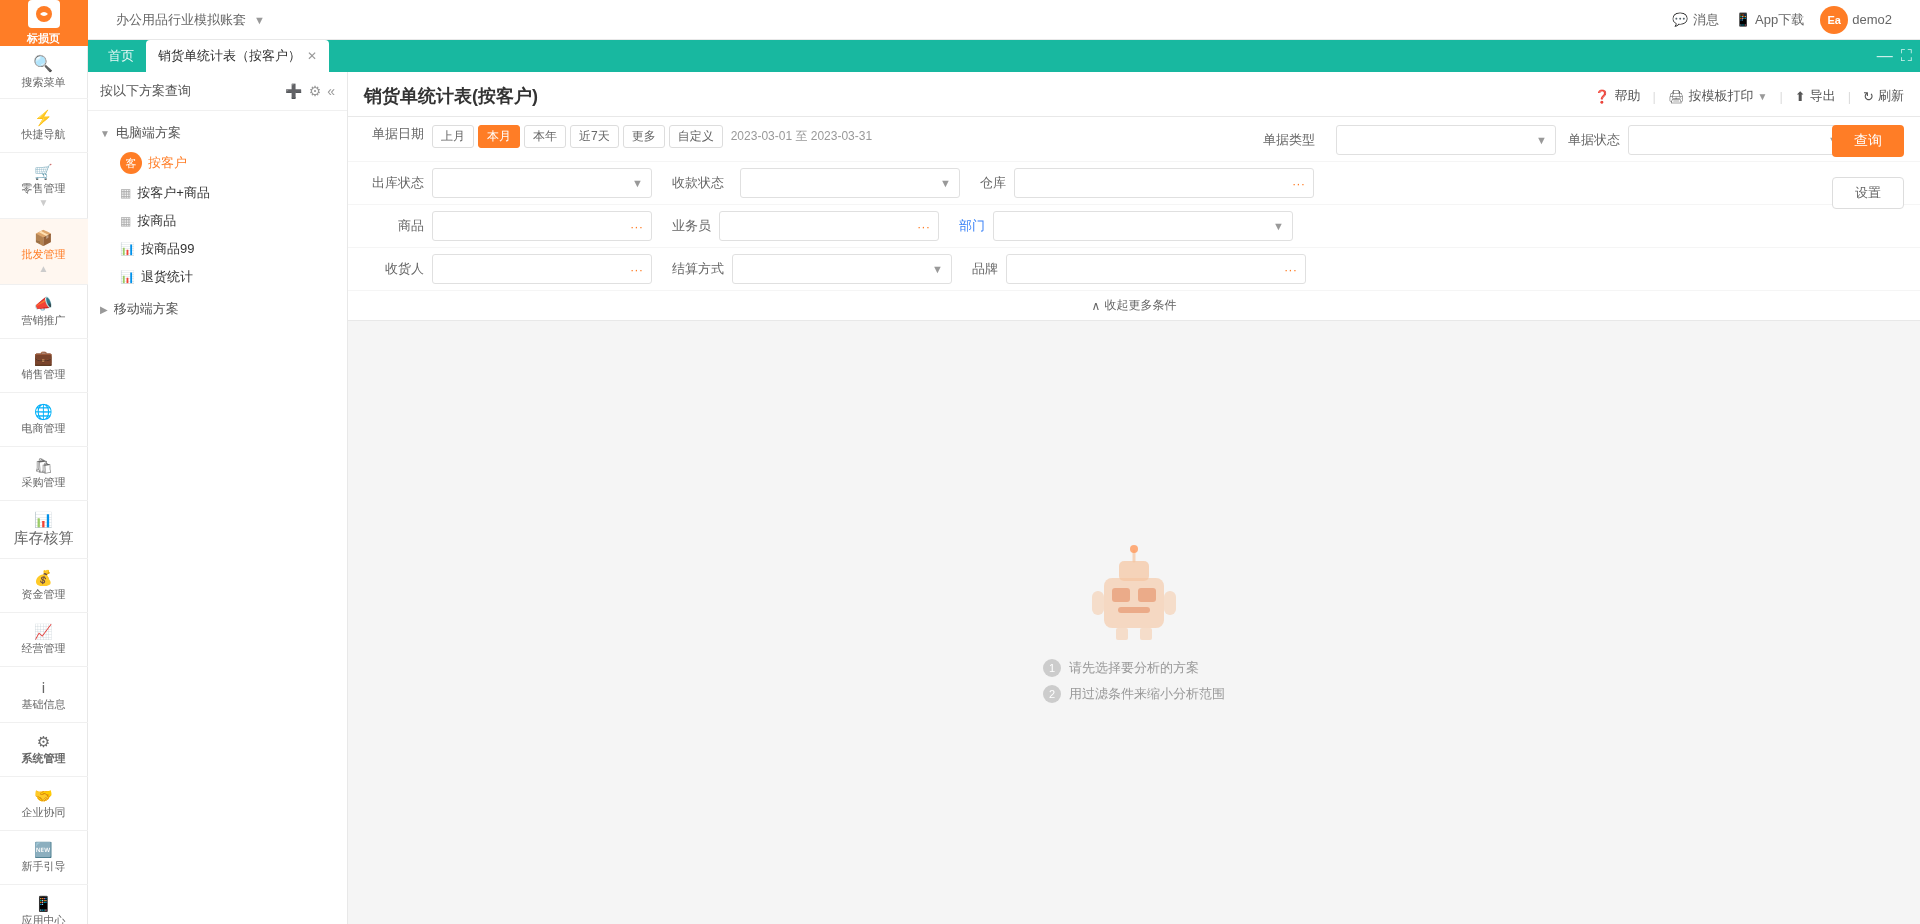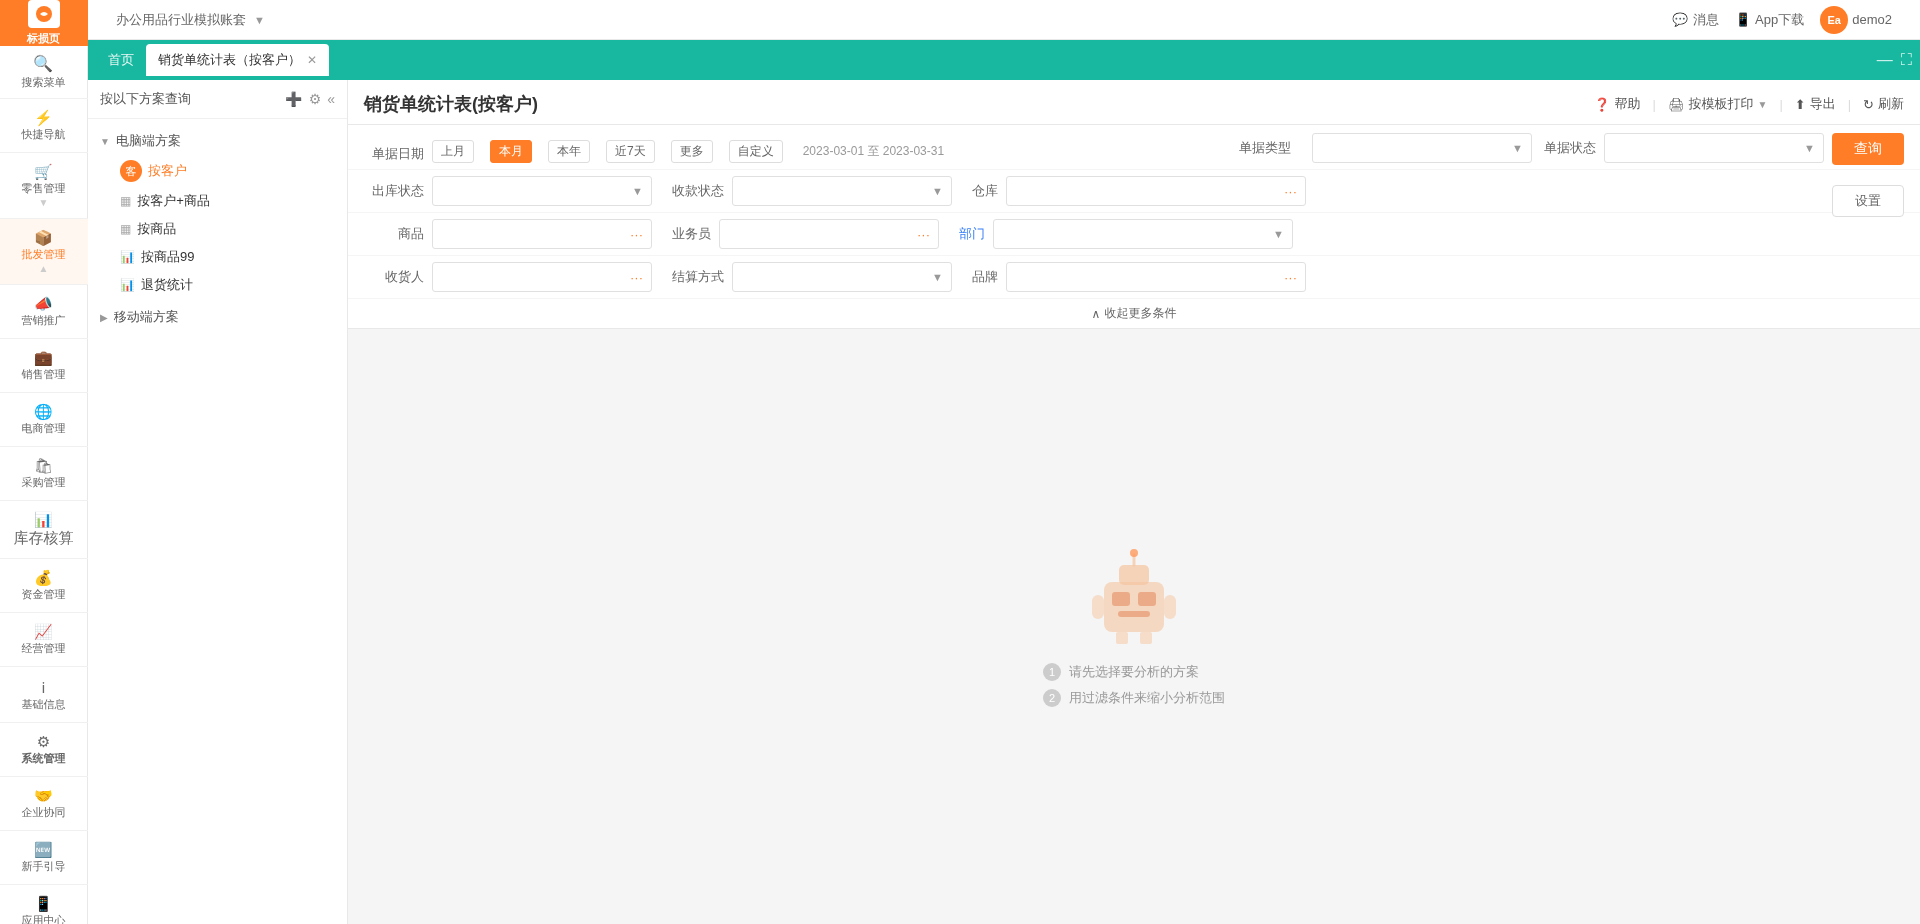--- a/index.html
+++ b/index.html
@@ -112,21 +112,21 @@
       color: #fff;
       display: flex;
       align-items: center;
       justify-content: center;
       font-size: 11px;
       font-weight: bold;
     }
 
     
     .tabbar {
-      height: 40px;
+      height: 32px;
       background: #18b8a0;
       display: flex;
       align-items: center;
       padding: 0 8px;
     }
     .tab {
       height: 32px;
       padding: 0 12px;
       display: flex;
       align-items: center;
@@ -603,23 +603,23 @@
           <span class="action-sep">|</span>
           <div class="action-item">
             <span>↻</span>
             <span>刷新</span>
           </div>
         </div>
       </div>
 
       <div class="filter-wrapper">
 
-        <div style="display:flex;align-items:flex-end;padding:8px 96px 6px 16px;border-bottom:1px solid #f5f5f5;">
+        <div style="display:flex;align-items:flex-start;padding:8px 72px 6px 16px;border-bottom:1px solid #f5f5f5;">
           <div style="color:#666;font-size:13px;width:60px;text-align:right;flex-shrink:0;">单据日期</div>
-          <div style="margin-left:8px;display:flex;align-items:center;gap:16px;">
+          <div style="margin-left:8px;display:flex;align-items:center;gap:4px;">
             <button class="date-btn">上月</button>
             <button class="date-btn active">本月</button>
             <button class="date-btn">本年</button>
             <button class="date-btn">近7天</button>
             <button class="date-btn">更多</button>
             <button class="date-btn">自定义</button>
             <span class="date-range-text">2023-03-01 至 2023-03-31</span>
           </div>
           <div style="flex:1;"></div>
           <div style="margin-left:8px;display:flex;align-items:center;gap:21px;">
@@ -637,21 +637,21 @@
             </div>
           </div>
         </div>
 
         <div style="display:flex;align-items:center;padding:6px 100px 6px 16px;border-bottom:1px solid #f5f5f5;">
           <div style="color:#666;font-size:13px;width:60px;text-align:right;flex-shrink:0;">出库状态</div>
           <div class="ctrl-select" style="width:220px;margin-left:8px;">
             <span></span>
             <span style="color:#999;font-size:11px;">▼</span>
           </div>
-          <div style="margin-left:20px;display:flex;align-items:center;gap:8px;">
+          <div style="margin-left:20px;display:flex;align-items:center;gap:16px;">
             <span style="color:#666;font-size:13px;white-space:nowrap;">收款状态</span>
             <div class="ctrl-select" style="width:220px;">
               <span></span>
               <span style="color:#999;font-size:11px;">▼</span>
             </div>
           </div>
           <div style="margin-left:20px;display:flex;align-items:center;gap:8px;flex:1;">
             <span style="color:#666;font-size:13px;white-space:nowrap;">仓库</span>
             <div class="ctrl-dots" style="flex:1;max-width:300px;">
               <span style="color:#ff7d26;">···</span>

